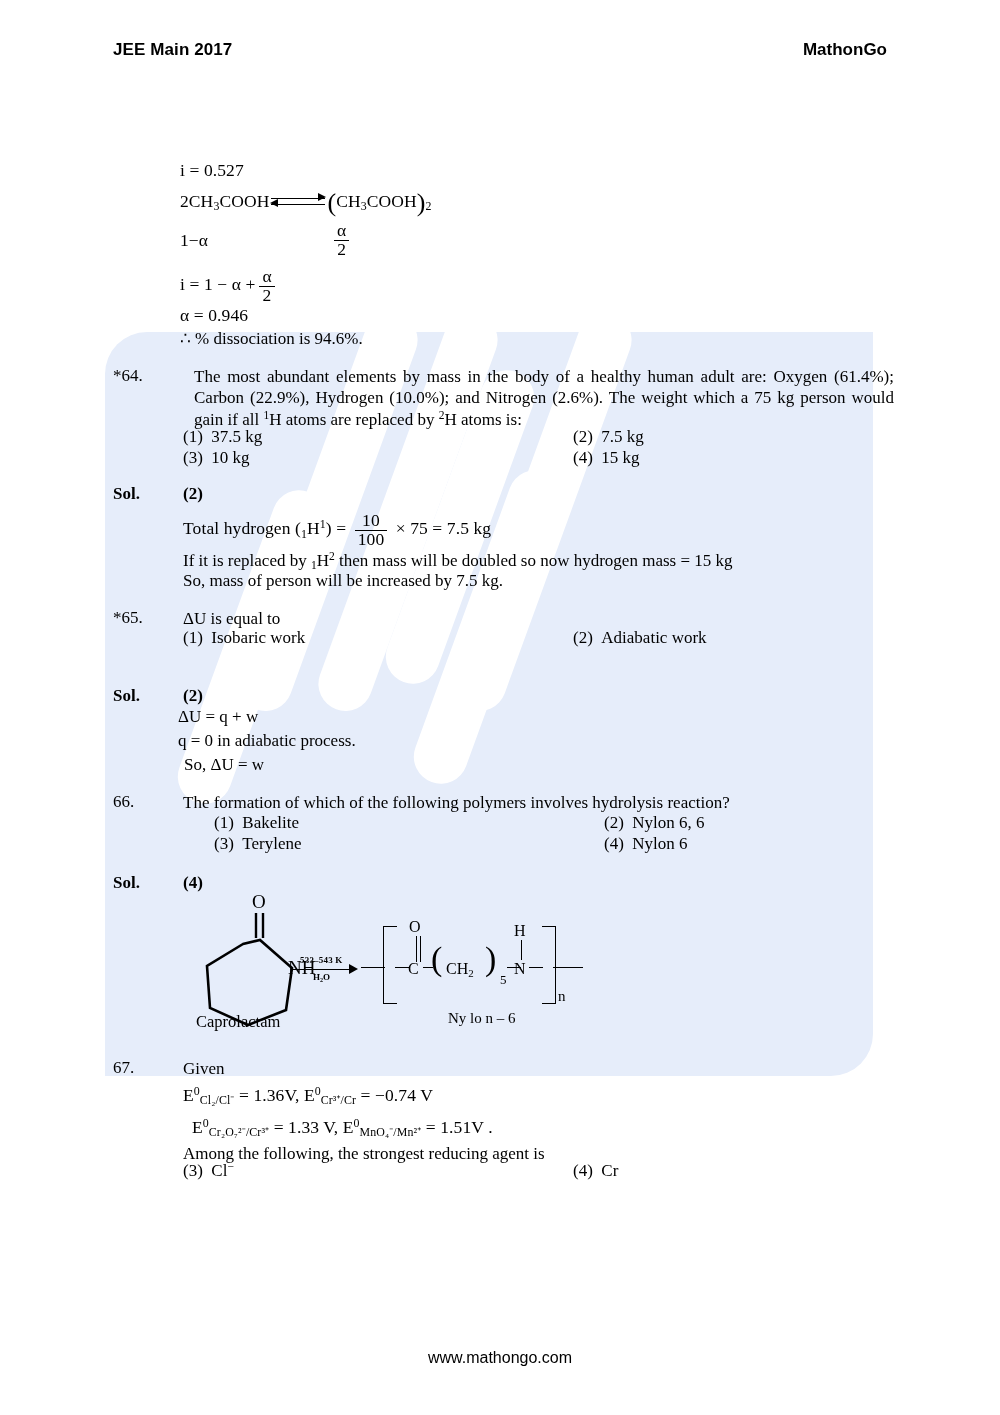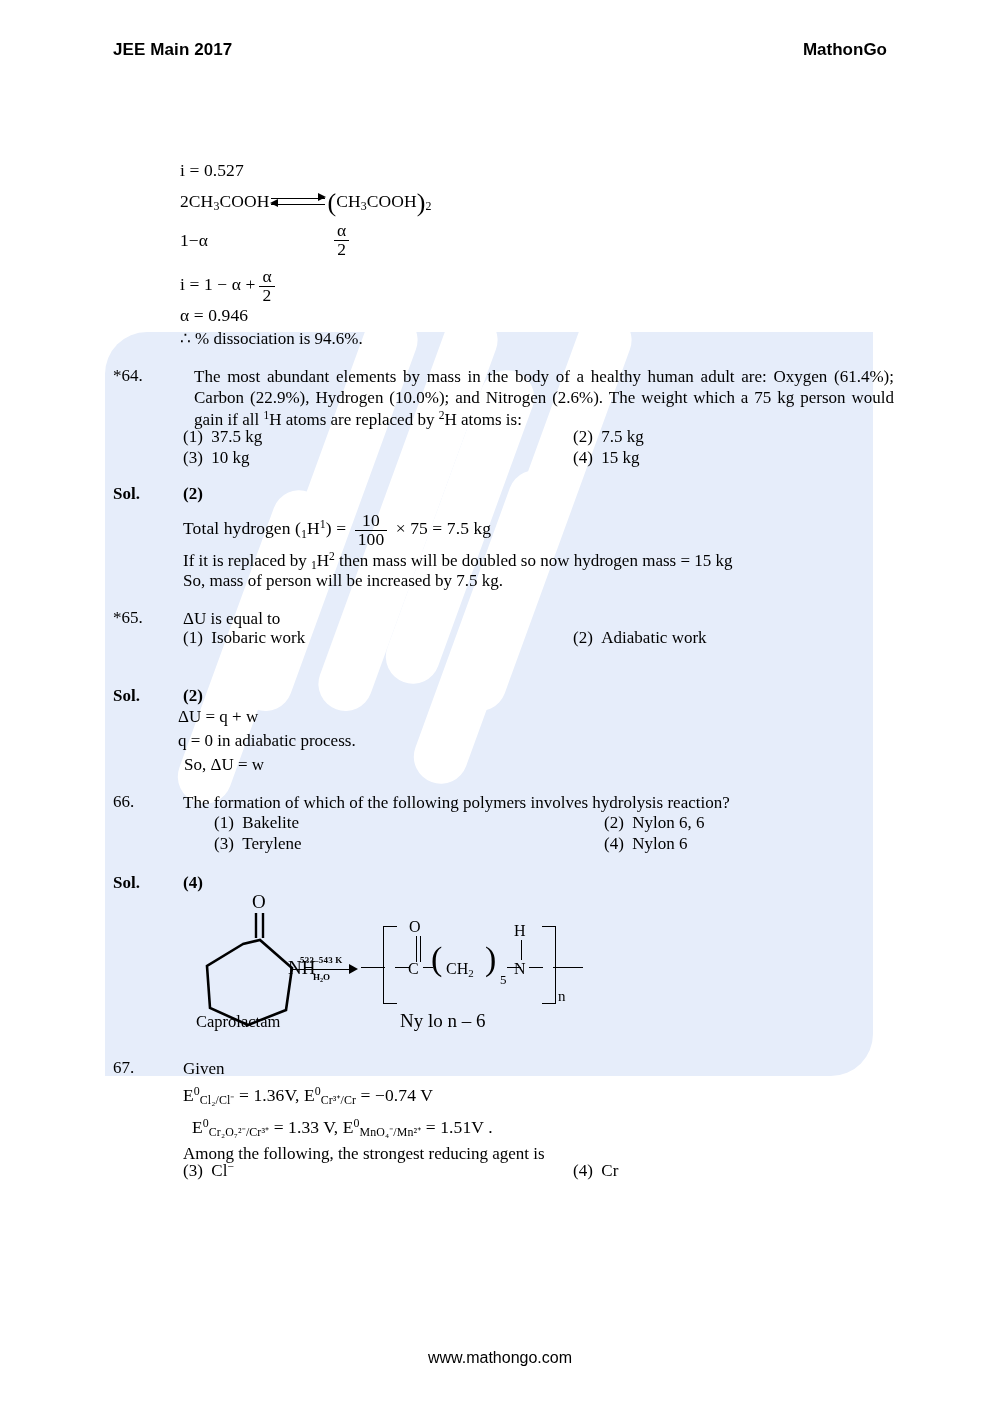--- a/index.html
+++ b/index.html
@@ -71,21 +71,21 @@
   .eqarrow .ah{position:absolute;right:-1px;top:-3px;width:0;height:0;
     border-left:8px solid #000;border-top:4px solid transparent;border-bottom:4px solid transparent;}
   .eqarrow .ah2{position:absolute;left:-1px;top:3px;width:0;height:0;
     border-right:8px solid #000;border-top:4px solid transparent;border-bottom:4px solid transparent;}
 
   .bigparen{font-size:26px;vertical-align:-4px;font-family:"Liberation Serif",serif;}
 
   
   .chem{position:absolute;left:180px;top:888px;width:500px;height:150px;}
   .caprolabel{position:absolute;left:196px;top:1012px;font-size:16.5px;}
-  .nylonlabel{position:absolute;left:400px;top:1010px;font-size:19px;}
+  .nylonlabel{position:absolute;left:448px;top:1010px;font-size:15px;}
   .cond-top{position:absolute;left:300px;top:955px;font-size:9px;font-weight:bold;letter-spacing:.2px;}
   .cond-bot{position:absolute;left:313px;top:972px;font-size:9px;font-weight:bold;}
 
   .nylon{position:absolute;left:375px;top:920px;width:230px;height:100px;font-size:17px;}
   .nylon .brk-l{position:absolute;left:8px;top:6px;width:13px;height:76px;border:1.7px solid #000;border-right:none;}
   .nylon .brk-r{position:absolute;left:167px;top:6px;width:13px;height:76px;border:1.7px solid #000;border-left:none;}
   .nylon .sub-n{position:absolute;left:183px;top:68px;font-size:15px;}
   .nylon .bond-pre{position:absolute;left:-14px;top:47px;width:24px;border-top:1.7px solid #000;}
   .nylon .bond-post{position:absolute;left:178px;top:47px;width:30px;border-top:1.7px solid #000;}
   .nylon .o{position:absolute;left:34px;top:-2px;font-size:16px;}

